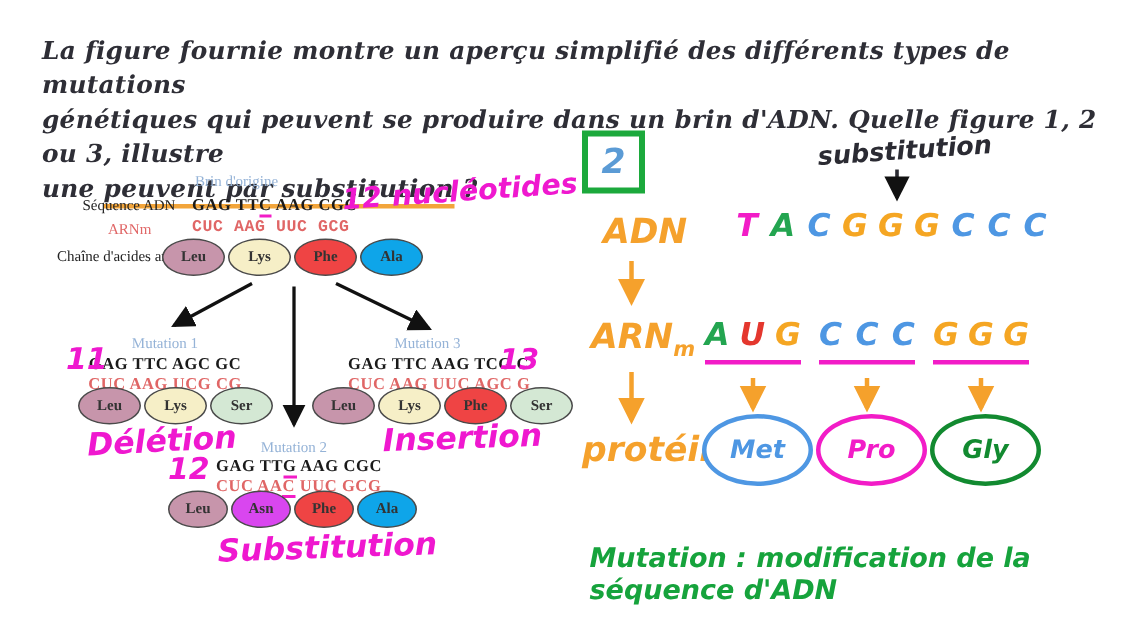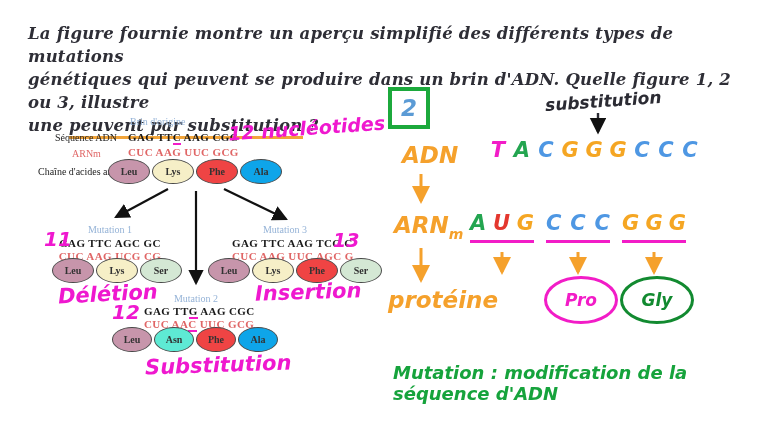--- a/index.html
+++ b/index.html
@@ -23,21 +23,21 @@
   .ovrow{position:absolute;display:flex;}
   .oval{border:1px solid #4a4a4a;border-radius:50%;
         font-family:"Liberation Serif",serif;font-weight:bold;font-size:10px;color:#333;
         display:flex;align-items:center;justify-content:center;}
   .ov-s{width:40px;height:23px;margin-right:2px;}
   .ov-leu{background:#c795ab;}
   .ov-lys{background:#f6efc7;}
   .ov-phe{background:#ef4444;}
   .ov-ala{background:#0ea5e9;}
   .ov-ser{background:#d4e8d4;}
-  .ov-asn{background:#5eead4;}
+  .ov-asn{background:#d946ef;}
 
   
   .hw{position:absolute;font-family:"DejaVu Sans",sans-serif;font-style:italic;font-weight:bold;}
   .hw-pink{color:#ef18cf;}
   .hw-orange{color:#f5a12c;}
   .hw-green{color:#16a33c;}
   .hw-black{color:#2b2b33;}
   .hw-blue{color:#5b9bd5;}
 
   
@@ -90,21 +90,21 @@
     <line x1="578" y1="252" x2="578" y2="272" stroke="#f5a12c" stroke-width="3" marker-end="url(#mo)"></line>
     <line x1="654" y1="252" x2="654" y2="272" stroke="#f5a12c" stroke-width="3" marker-end="url(#mo)"></line>
   </svg>
 
   <div class="figtxt figblue" style="left:130px;top:116px;width:130px;text-align:left;">Brin d'origine</div>
 
   <div class="figtxt" style="left:55px;top:132px;">Séquence ADN</div>
   <div class="seq" style="left:128px;top:131px;"><span>GAG TT</span><span class="mark">C</span><span> AAG CGC</span></div>
 
   <div class="figtxt figred" style="left:72px;top:148px;">ARNm</div>
-  <div class="seq figred" style="left:128px;top:146px;">CUC AAG UUC GCG</div>
+  <div class="seq figred" style="left:128px;top:146px;font-family:Liberation Mono, monospace;">CUC AAG UUC GCG</div>
 
   <div class="figtxt" style="left:38px;top:166px;">Chaîne d'acides aminés</div>
   <div class="ovrow" style="left:108px;top:159px;">
     <div class="oval ov-s ov-leu">Leu</div>
     <div class="oval ov-s ov-lys">Lys</div>
     <div class="oval ov-s ov-phe">Phe</div>
     <div class="oval ov-s ov-ala">Ala</div>
   </div>
 
   <div class="hw hw-pink" style="left:228px;top:117px;font-size:19px;transform:rotate(-4deg);">12 nucléotides</div>
@@ -177,18 +177,19 @@
     <span class="c-blue">C</span>
   </div>
   <div class="codon" style="left:622px;top:211px;">
     <span class="c-orange">G</span>
     <span class="c-orange">G</span>
     <span class="c-orange">G</span>
   </div>
 
   <div class="hw hw-orange" style="left:388px;top:287px;font-size:23px;">protéine</div>
 
+  <div class="pov pv-met" style="left:468px;top:276px;">Met</div>
   <div class="pov pv-pro" style="left:544px;top:276px;">Pro</div>
   <div class="pov pv-gly" style="left:620px;top:276px;">Gly</div>
 
   <div class="hw hw-green" style="left:393px;top:362px;font-size:18px;">Mutation : modification de la séquence d'ADN</div>
 
 </div>
 
 </body></html>

